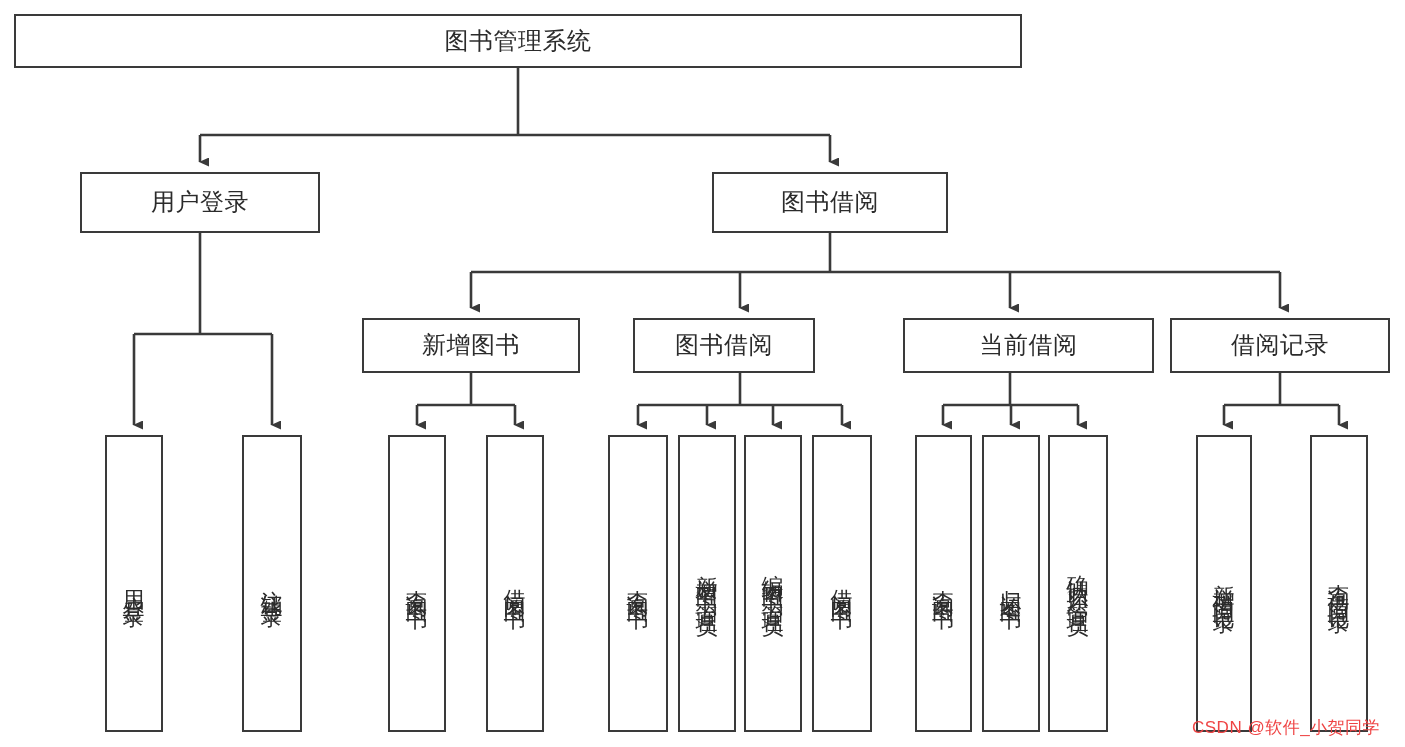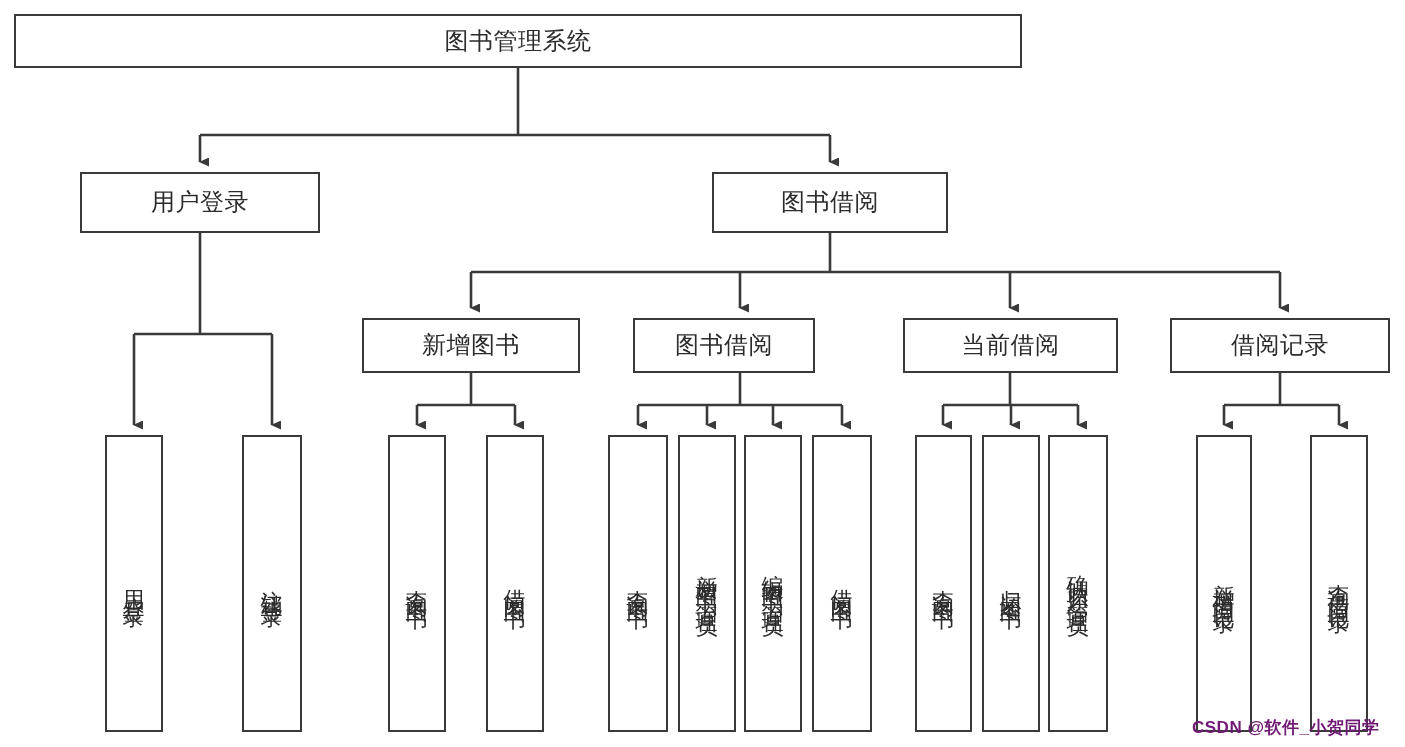--- a/index.html
+++ b/index.html
@@ -126,21 +126,21 @@
   <div class="node-box" style="left: 712px; top: 172px; width: 236px; height: 61px; border-color: rgb(58, 58, 58); background: rgb(255, 255, 255);">
     <span class="node-label-h" style="color: rgb(43, 43, 43);">图书借阅</span>
   </div>
 
   <div class="node-box" style="left: 362px; top: 318px; width: 218px; height: 55px; border-color: rgb(58, 58, 58); background: rgb(255, 255, 255);">
     <span class="node-label-h" style="color: rgb(43, 43, 43);">新增图书</span>
   </div>
   <div class="node-box" style="left: 633px; top: 318px; width: 182px; height: 55px; border-color: rgb(58, 58, 58); background: rgb(255, 255, 255);">
     <span class="node-label-h" style="color: rgb(43, 43, 43);">图书借阅</span>
   </div>
-  <div class="node-box" style="left: 903px; top: 318px; width: 215px; height: 55px; border-color: rgb(58, 58, 58); background: rgb(255, 255, 255);">
+  <div class="node-box" style="left: 903px; top: 318px; width: 251px; height: 55px; border-color: rgb(58, 58, 58); background: rgb(255, 255, 255);">
     <span class="node-label-h" style="color: rgb(43, 43, 43);">当前借阅</span>
   </div>
   <div class="node-box" style="left: 1170px; top: 318px; width: 220px; height: 55px; border-color: rgb(58, 58, 58); background: rgb(255, 255, 255);">
     <span class="node-label-h" style="color: rgb(43, 43, 43);">借阅记录</span>
   </div>
 
   <div class="node-box" style="left: 105px; top: 435px; width: 58px; height: 297px; border-color: rgb(58, 58, 58); background: rgb(255, 255, 255);">
     <span class="node-label-v" style="color: rgb(43, 43, 43);">用户登录</span>
   </div>
   <div class="node-box" style="left: 242px; top: 435px; width: 60px; height: 297px; border-color: rgb(58, 58, 58); background: rgb(255, 255, 255);">
@@ -173,15 +173,15 @@
   <div class="node-box" style="left: 1048px; top: 435px; width: 60px; height: 297px; border-color: rgb(58, 58, 58); background: rgb(255, 255, 255);">
     <span class="node-label-v" style="color: rgb(43, 43, 43);">确认归还（管理员）</span>
   </div>
   <div class="node-box" style="left: 1196px; top: 435px; width: 56px; height: 297px; border-color: rgb(58, 58, 58); background: rgb(255, 255, 255);">
     <span class="node-label-v" style="color: rgb(43, 43, 43);">新增借阅记录</span>
   </div>
   <div class="node-box" style="left: 1310px; top: 435px; width: 58px; height: 297px; border-color: rgb(58, 58, 58); background: rgb(255, 255, 255);">
     <span class="node-label-v" style="color: rgb(43, 43, 43);">查询借阅记录</span>
   </div>
 
-  <div class="watermark" style="left: 1192px; top: 716px; color: #701a75; font-weight: bold;">CSDN @软件_小贺同学</div>
+  <div class="watermark" style="left: 1192px; top: 716px; color: #ef4444;">CSDN @软件_小贺同学</div>
 
 </div>
 
 </body></html>

